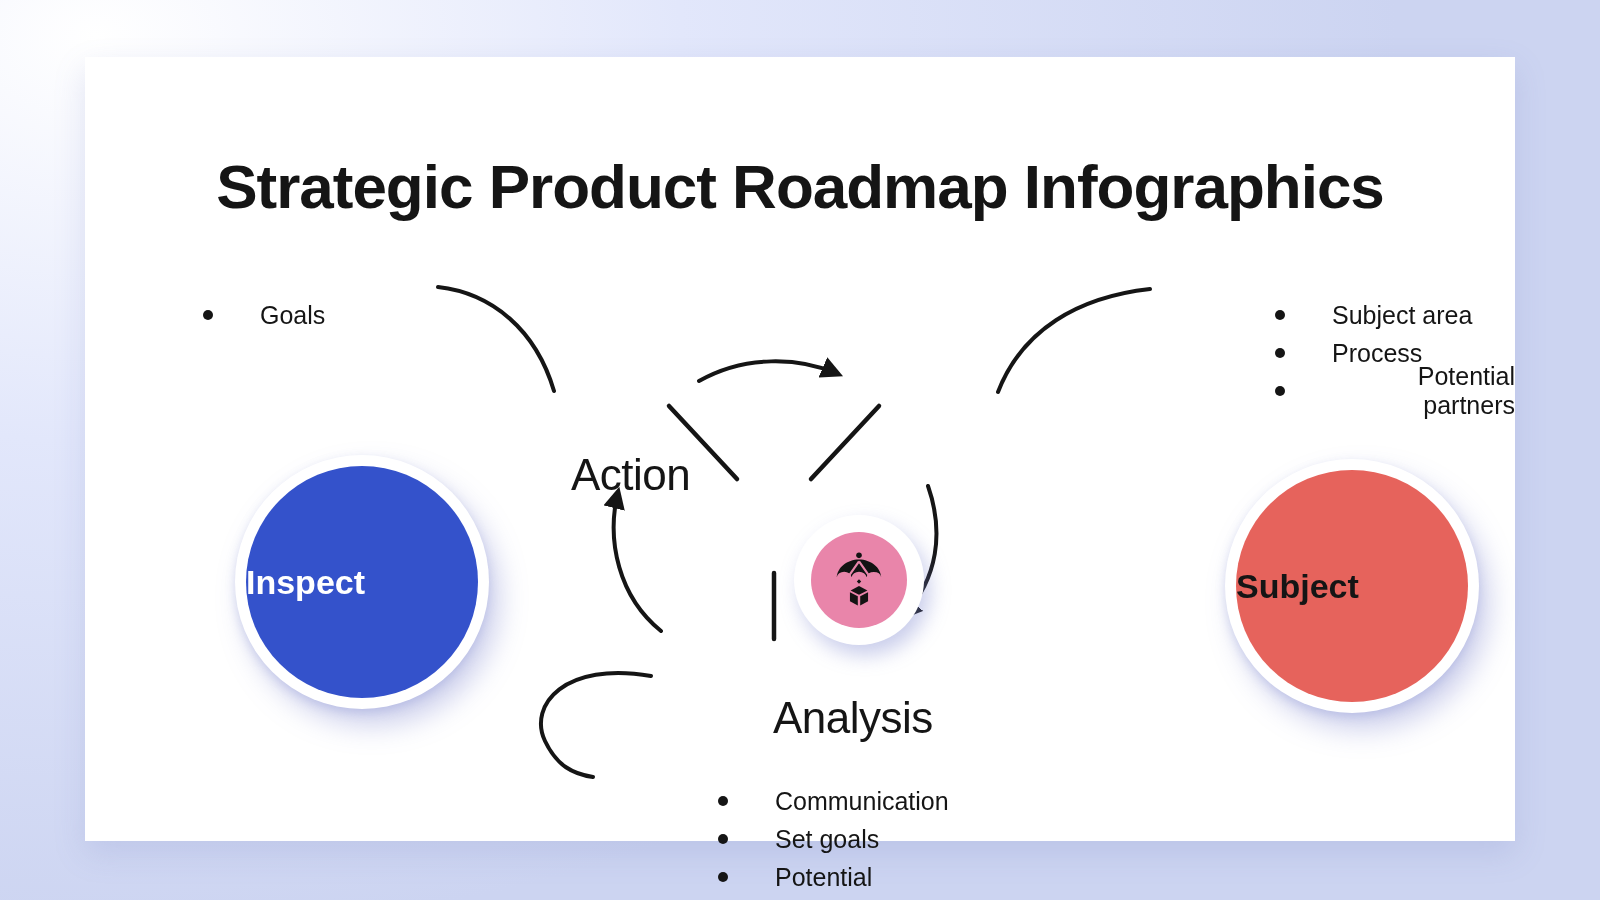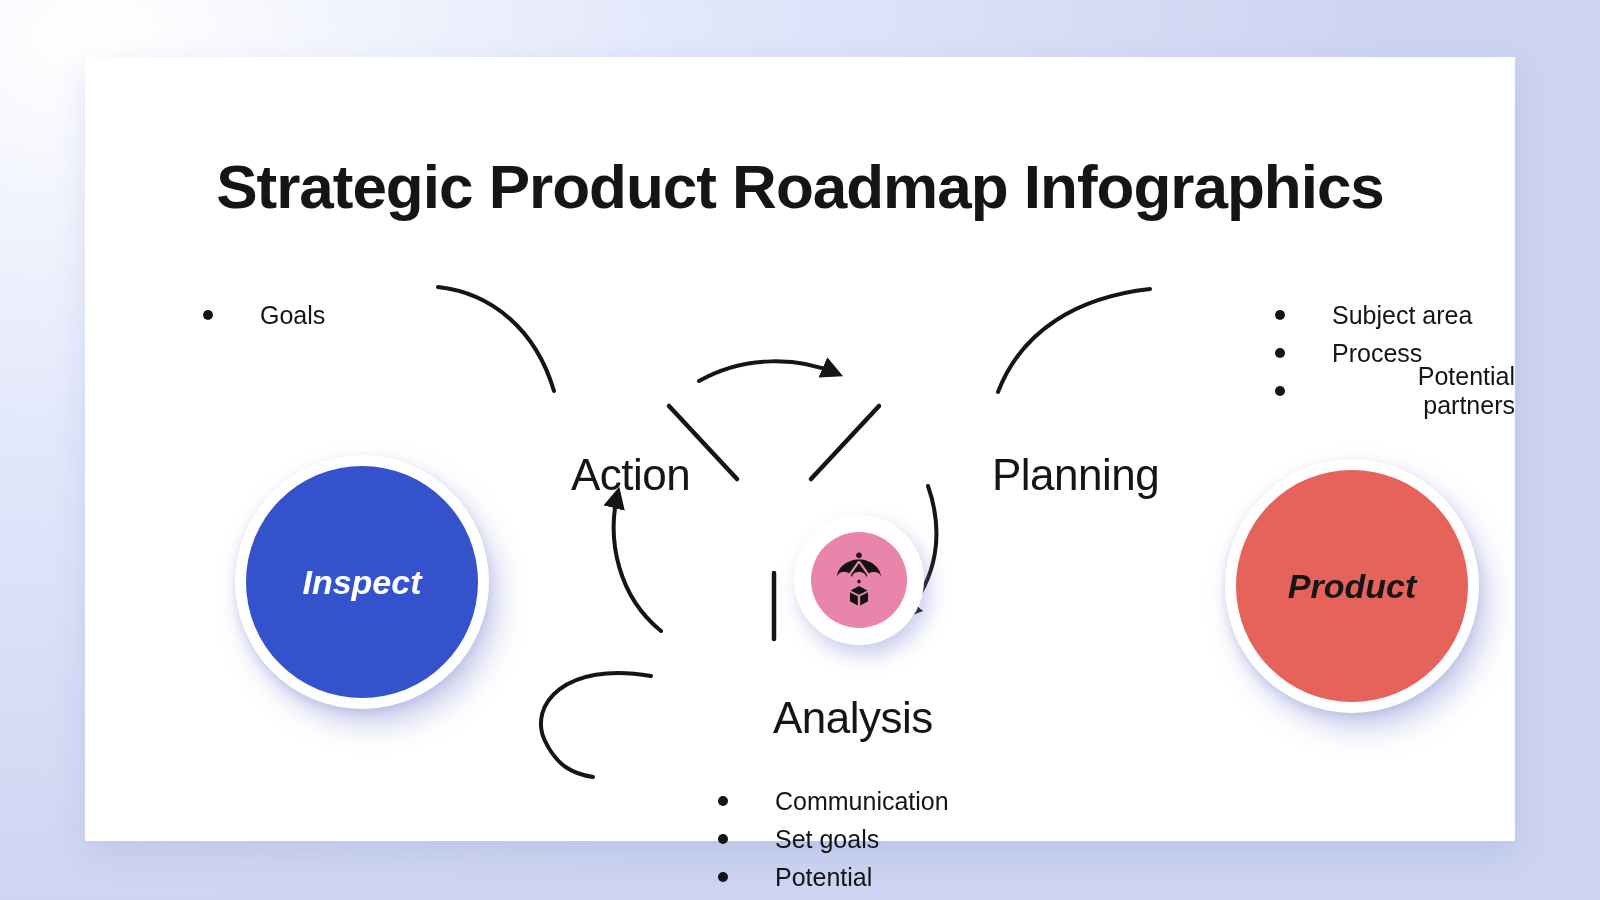--- a/index.html
+++ b/index.html
@@ -29,21 +29,21 @@
   .label-action{left:486px;top:393px;}
   .label-planning{left:907px;top:393px;}
   .label-analysis{left:688px;top:636px;}
   .big-circle{
     position:absolute;width:254px;height:254px;border-radius:50%;background:#ffffff;
     box-shadow:10px 16px 28px rgba(120,130,205,0.38), 0 4px 10px rgba(120,130,205,0.25);
     display:flex;align-items:center;justify-content:center;z-index:3;
   }
   .inspect{left:150px;top:398px;}
   .recycle{left:1140px;top:402px;}
-  .big-inner{width:232px;height:232px;border-radius:50%;display:flex;align-items:center;justify-content:center;font-style:italic;}
+  .big-inner{width:232px;height:232px;border-radius:50%;display:flex;align-items:center;justify-content:flex-start;}
   .inspect .big-inner{background:var(--inspect-circle,#3452cb);}
   .recycle .big-inner{background:var(--recycle-circle,#e6635c);}
   .big-label{font-size:34px;font-weight:bold;}
   .inspect-label{color:#ffffff;}
   .recycle-label{color:#151515;}
   .hub{
     position:absolute;left:709px;top:458px;width:130px;height:130px;border-radius:50%;background:#ffffff;
     box-shadow:6px 10px 20px rgba(120,130,205,0.4);
     display:flex;align-items:center;justify-content:center;z-index:3;
   }
@@ -90,32 +90,31 @@
           <span class="dot"></span>
           <span class="li-text">Set goals</span>
         </li>
       <li>
           <span class="dot"></span>
           <span class="li-text">Potential</span>
         </li>
     </ul>
 
     <div class="stage-label label-action">Action</div>
-    <div class="stage-label label-planning">Planning</div>
     <div class="stage-label label-analysis">Analysis</div>
 
     <div class="big-circle inspect">
       <div class="big-inner">
         <span class="big-label inspect-label">Inspect</span>
       </div>
     </div>
 
     <div class="big-circle recycle">
       <div class="big-inner">
-        <span class="big-label recycle-label">Product</span>
+        <span class="big-label recycle-label">Subject</span>
       </div>
     </div>
 
     <div class="hub">
       <div class="hub-inner">
         <svg class="hub-icon" viewBox="0 0 48 48" aria-hidden="true">
           <circle cx="24" cy="3.6" r="2.3" fill="#131313"></circle>
           <path d="M24 7 C14.2 7 6.1 13.6 5.6 21.8 a6.2 5.4 0 0 1 12.3 0 a6.2 5.4 0 0 1 12.3 0 a6.2 5.4 0 0 1 12.2 0 C42 13.6 33.8 7 24 7 Z" fill="#131313"></path>
           <path d="M24 8.5 L15 21.5 M24 8.5 L33 21.5" fill="none" style="stroke:var(--hub-circle,#e985aa);" stroke-width="1.8"></path>
           <path d="M24 23.4 L25.8 25.2 L24 27 L22.2 25.2 Z" fill="#131313"></path>

